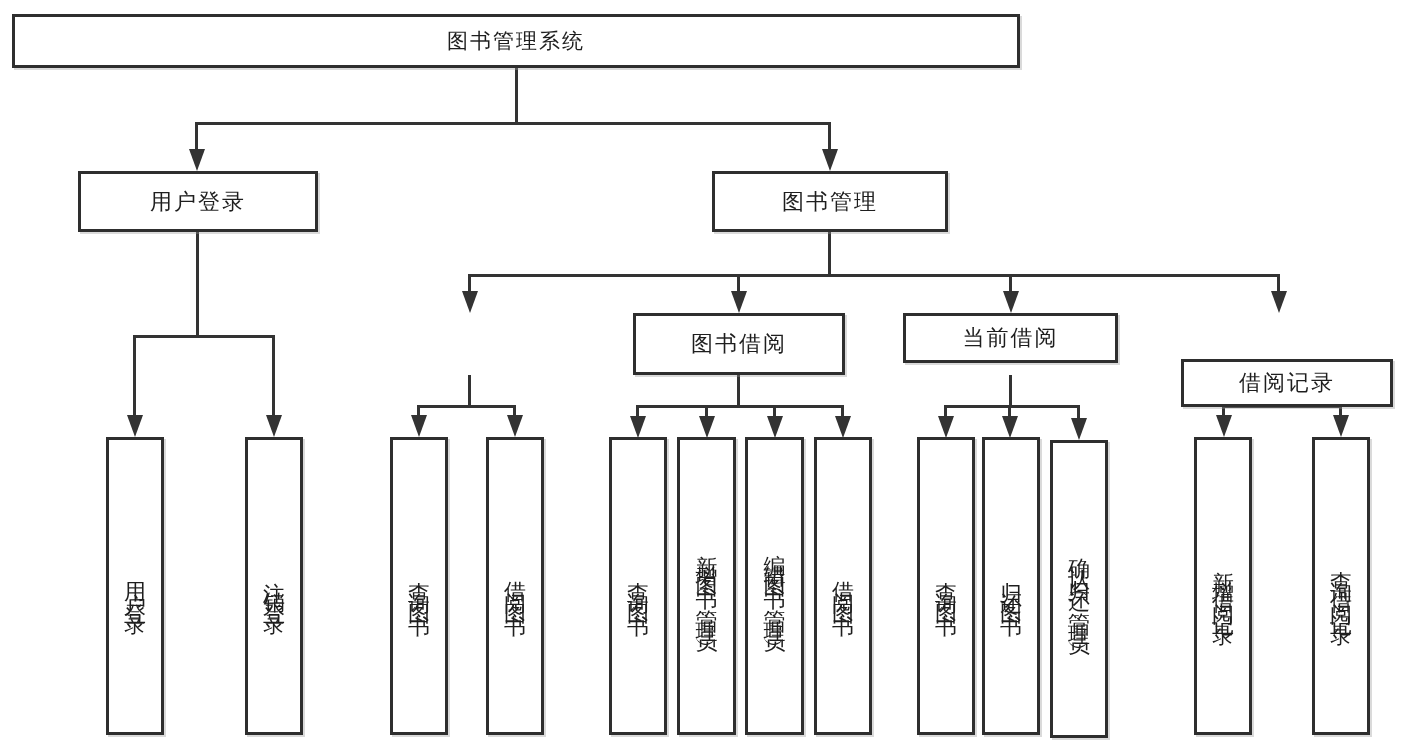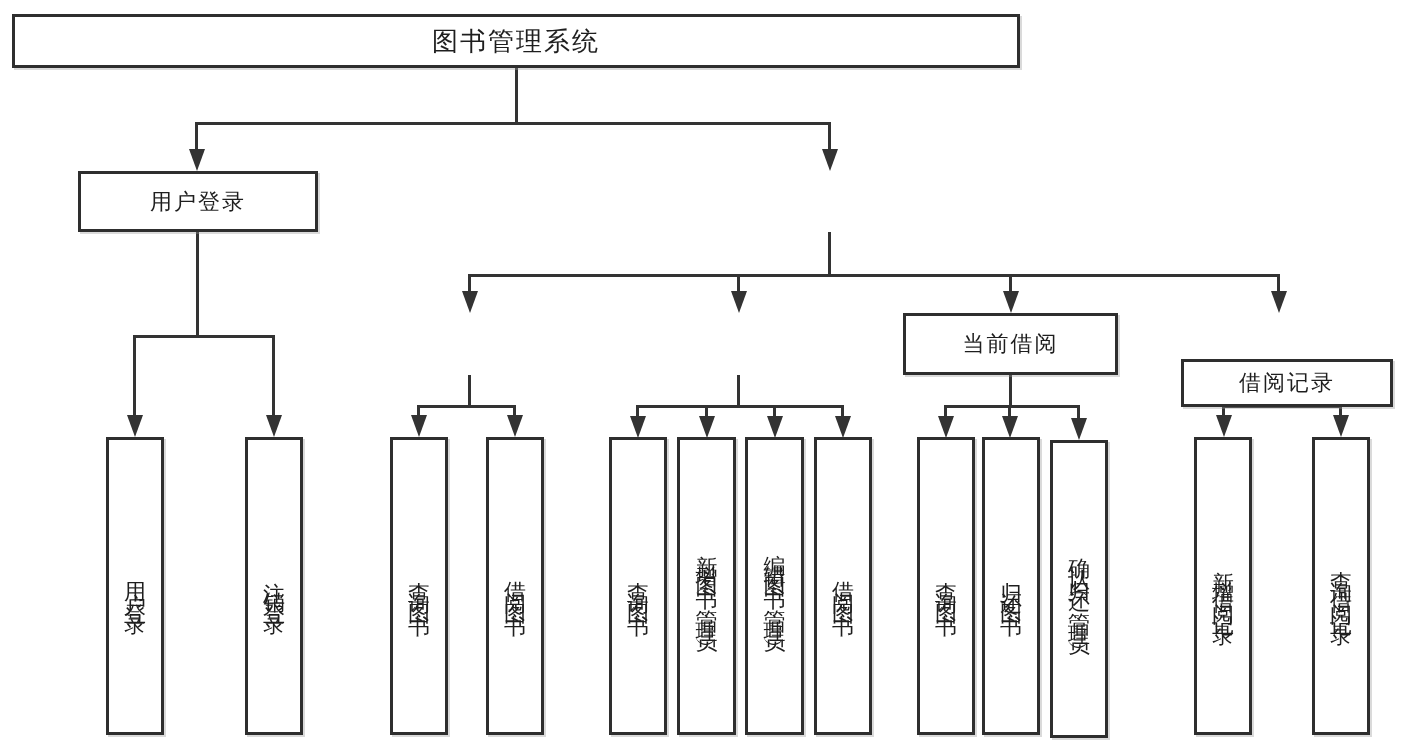--- a/index.html
+++ b/index.html
@@ -27,21 +27,21 @@
     justify-content: center;
     box-shadow: 2px 2px 0 rgba(150,150,150,0.35);
     z-index: 2;
   }
   .node > span {
     font-size: 22px;
     letter-spacing: 2px;
     color: #1e1e1e;
     white-space: nowrap;
   }
-  .node.root > span { font-size: 26px; font-family: Liberation Serif, serif; }
+  .node.root > span { font-size: 21px; font-family: Liberation Serif, serif; }
   .leaf > span {
     writing-mode: vertical-rl;
     text-orientation: mixed;
     letter-spacing: 11px;
     font-size: 22px;
     line-height: 1.1;
     white-space: nowrap;
   }
   
   .hline, .vline {
@@ -92,34 +92,40 @@
   </div>
 
   <div class="vline" style="left:515px; top:68px; height:54px;"></div>
   <div class="hline" style="left:196px; top:122px; width:635px;"></div>
   <div class="arrow" style="left:195px; top:122px; height:27px;"></div>
   <div class="arrow" style="left:828px; top:122px; height:27px;"></div>
 
   <div class="node" style="left:78px; top:171px; width:240px; height:61px;">
     <span>用户登录</span>
   </div>
+  <div class="node" style="left:712px; top:171px; width:236px; height:61px;">
+    <span>图书管理</span>
+  </div>
 
   <div class="vline" style="left:196px; top:232px; height:103px;"></div>
   <div class="hline" style="left:133px; top:335px; width:142px;"></div>
   <div class="arrow" style="left:133px; top:335px; height:80px;"></div>
   <div class="arrow" style="left:272px; top:335px; height:80px;"></div>
 
   <div class="vline" style="left:828px; top:232px; height:42px;"></div>
   <div class="hline" style="left:468px; top:274px; width:812px;"></div>
   <div class="arrow" style="left:468px; top:274px; height:17px;"></div>
   <div class="arrow" style="left:737px; top:274px; height:17px;"></div>
   <div class="arrow" style="left:1009px; top:274px; height:17px;"></div>
   <div class="arrow" style="left:1277px; top:274px; height:17px;"></div>
 
-  <div class="node" style="left:903px; top:313px; width:215px; height:62px;">
+  <div class="node" style="left:633px; top:313px; width:212px; height:62px;">
+    <span>图书借阅</span>
+  </div>
+  <div class="node" style="left:903px; top:313px; width:215px; height:50px;">
     <span>当前借阅</span>
   </div>
   <div class="node" style="left:1181px; top:313px; width:212px; height:48px;margin-top:46px;">
     <span>借阅记录</span>
   </div>
 
   <div class="vline" style="left:468px; top:375px; height:30px;"></div>
   <div class="hline" style="left:417px; top:405px; width:99px;"></div>
   <div class="arrow" style="left:417px; top:405px; height:10px;"></div>
   <div class="arrow" style="left:513px; top:405px; height:10px;"></div>

